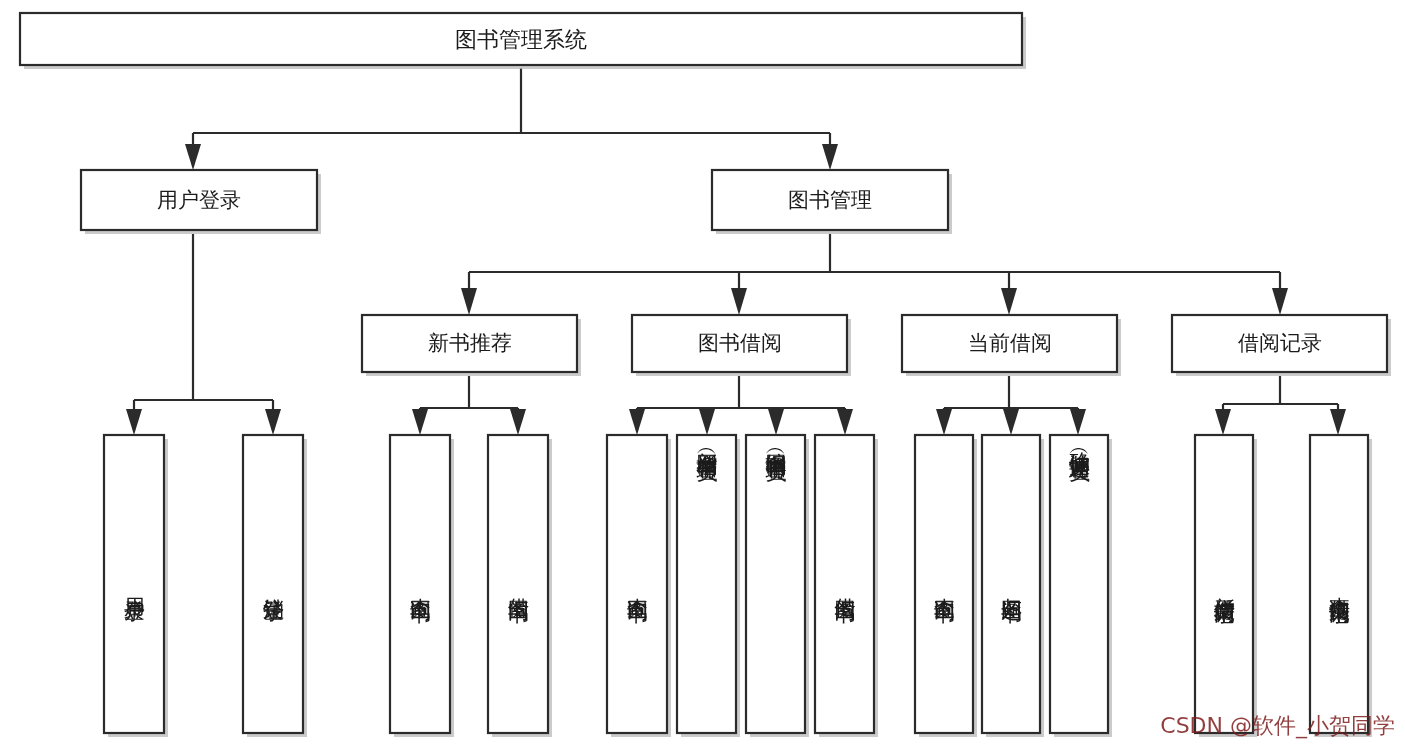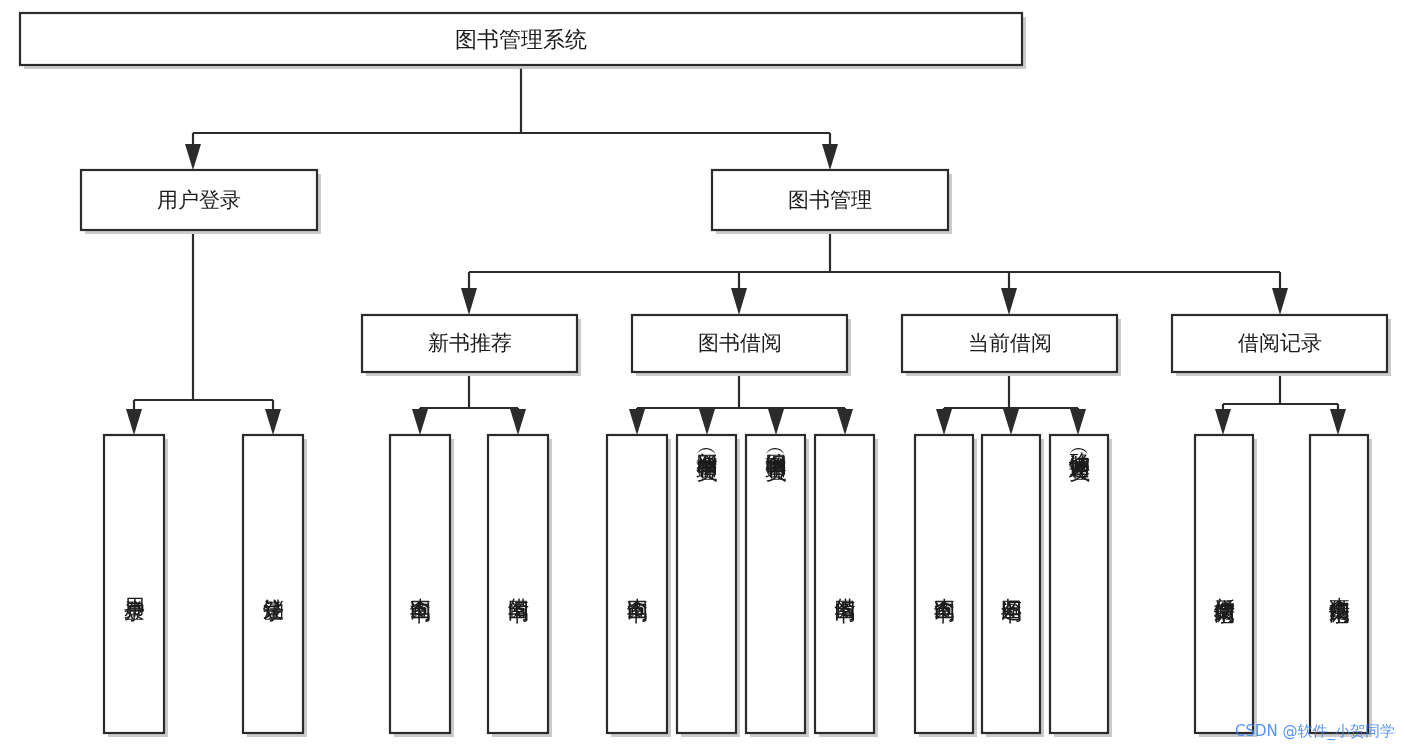--- a/index.html
+++ b/index.html
@@ -72,22 +72,22 @@
     line-height: 1;
     color: #1b1b1b;
     letter-spacing: 1.5px;
     white-space: nowrap;
   }
   #watermark {
     position: absolute;
     right: 10px;
     bottom: 6px;
     font-family: "DejaVu Sans", "Liberation Sans", sans-serif;
-    font-size: 15px;
-    color: #3b82f6;
+    font-size: 22px;
+    color: #7f1d1d;
     opacity: 0.85;
     white-space: nowrap;
   }
 </style>
 </head>
 <body>
 
 <div id="diagram-root">
 
   <svg id="flow" viewBox="0 0 1405 747">

